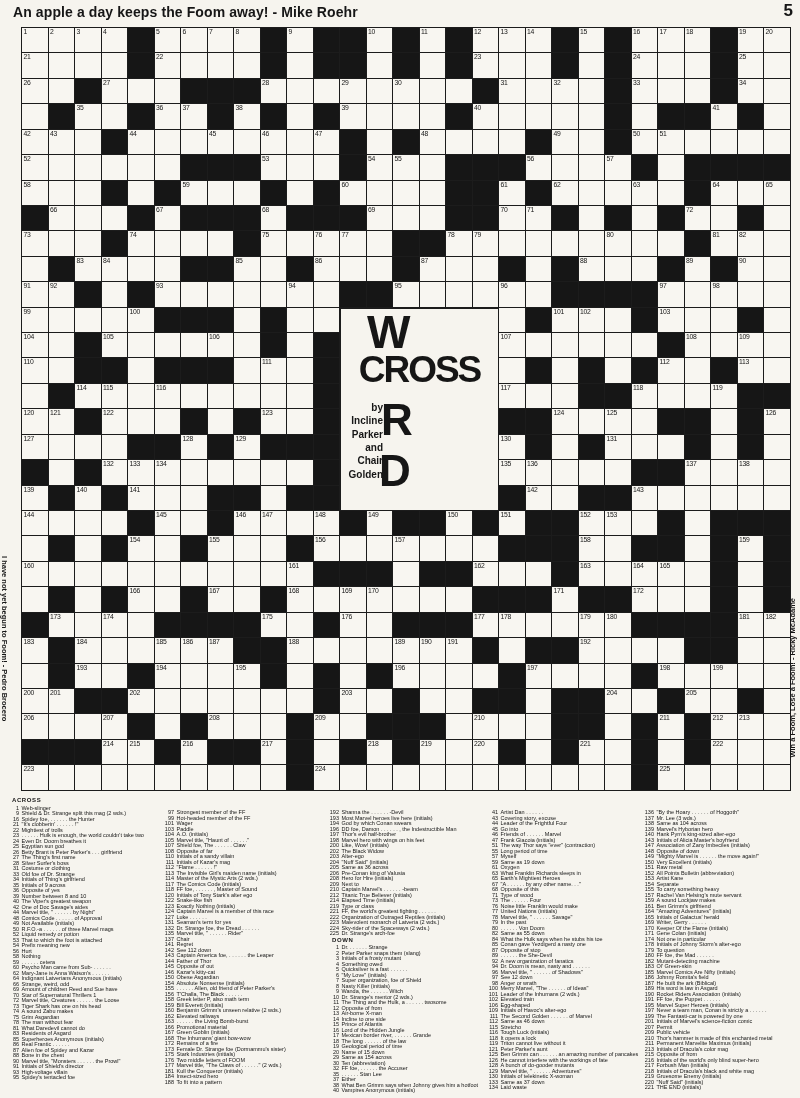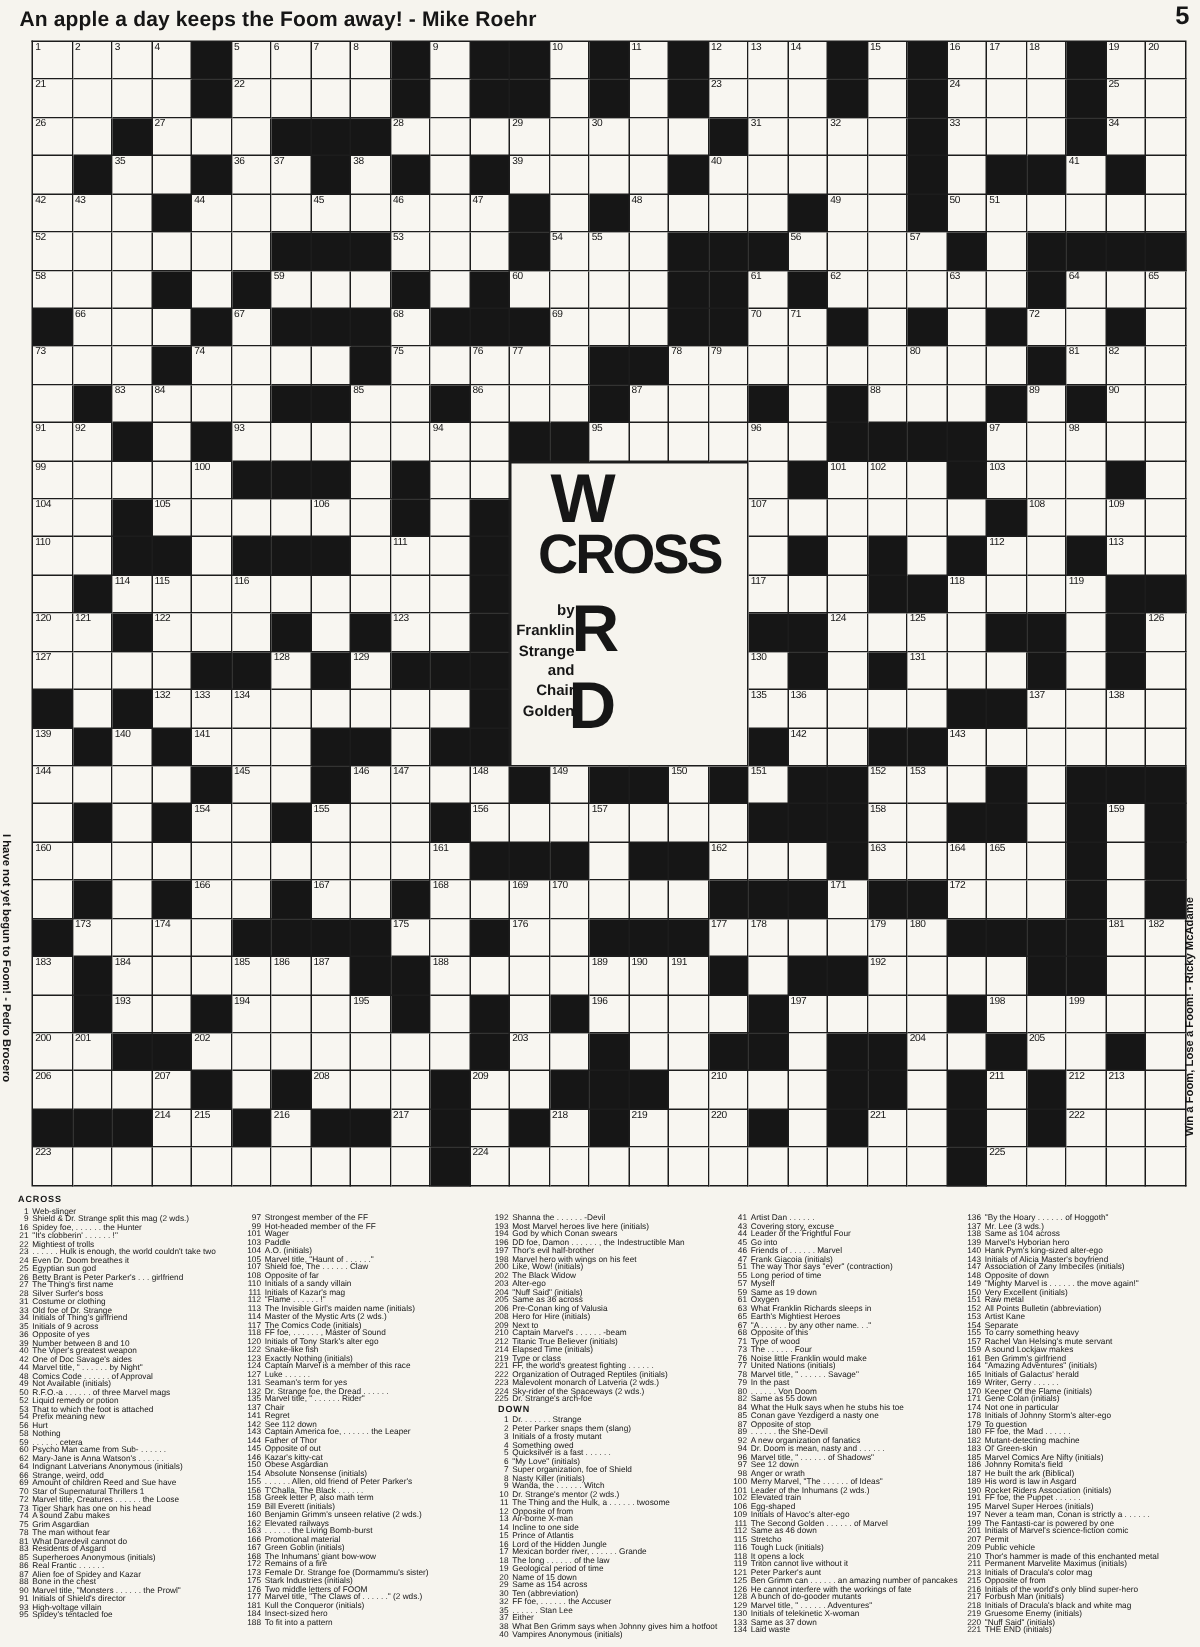--- a/index.html
+++ b/index.html
@@ -51,22 +51,22 @@
 <div id="page-number">5</div>
 
 <div id="grid">
   <div id="title-block">
     <div id="tb-w">W</div>
     <div id="tb-cross">CROSS</div>
     <div id="tb-r">R</div>
     <div id="tb-d">D</div>
     <div id="tb-byline">
         <div>by</div>
-        <div>Franklin</div>
-        <div>Strange</div>
+        <div>Incline</div>
+        <div>Parker</div>
         <div>and</div>
         <div>Chair</div>
         <div>Golden</div>
       </div>
   </div>
 <div class="cell">
       <span class="cnum">1</span>
     </div>
     <div class="cell">
       <span class="cnum">2</span>

